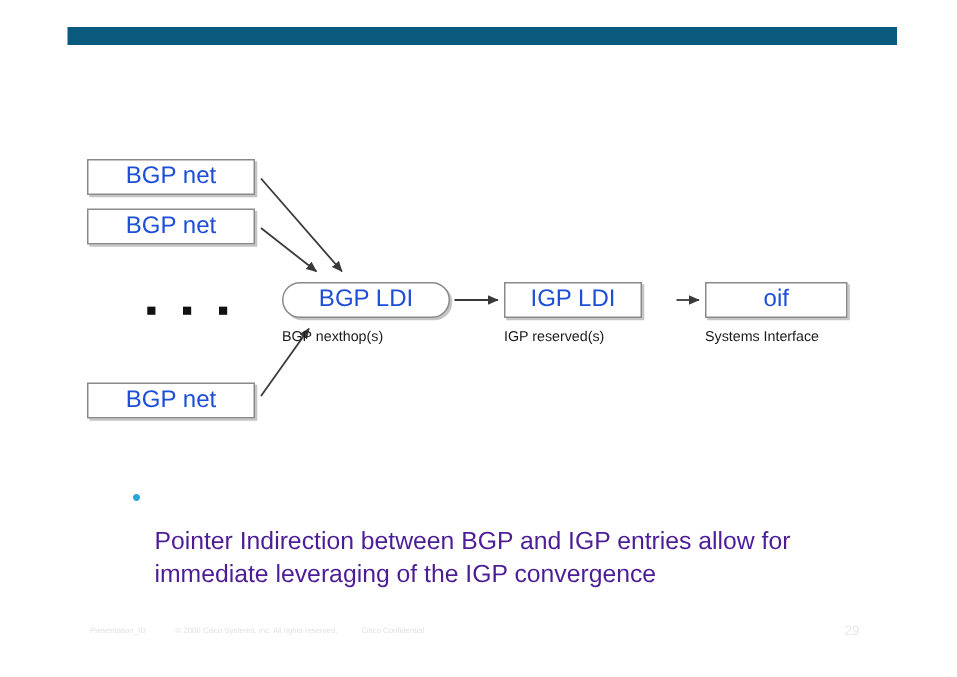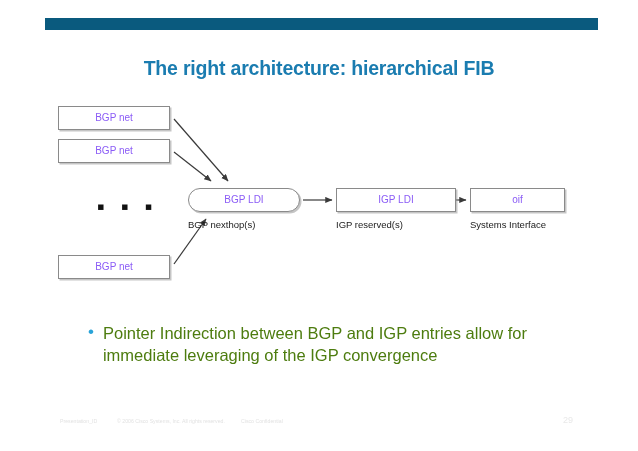--- a/index.html
+++ b/index.html
@@ -32,28 +32,28 @@
   
   .diagram{position:absolute;left:0;top:0;width:638px;height:300px;}
 
   .node-box{
     position:absolute;
     box-sizing:border-box;
     background:#ffffff;
     border:1.3px solid #8a8a8a;
     box-shadow:1.5px 1.5px 0 rgba(150,150,150,0.55);
     display:flex;align-items:center;justify-content:center;
-    font-size:10px;color:#8b5cf6;
+    font-size:16px;color:#1d4ed8;
     line-height:1;
   }
   .box-bgpnet1{left:58px;top:106px;width:112px;height:24px;}
   .box-bgpnet2{left:58px;top:139px;width:112px;height:24px;}
   .box-bgpnet3{left:58px;top:255px;width:112px;height:24px;}
   .box-bgpldi  {left:188px;top:188px;width:112px;height:24px;border-radius:12px;}
-  .box-igpldi  {left:336px;top:188px;width:120px;height:24px;}
+  .box-igpldi  {left:336px;top:188px;width:92px;height:24px;}
   .box-oif     {left:470px;top:188px;width:95px;height:24px;}
 
   .caption{
     position:absolute;
     font-size:9.5px;color:#1a1a1a;
     white-space:nowrap;
     line-height:1;
   }
   .cap-bgp{left:188px;top:220px;width:112px;}
   .cap-igp{left:336px;top:220px;width:112px;}
@@ -71,21 +71,21 @@
   
   .bullet-block{
     position:absolute;left:88px;top:322px;width:490px;
     display:flex;align-items:flex-start;
   }
   .bullet-dot{
     color:#29a3d8;font-size:17px;line-height:20px;
     margin-right:9px;flex:0 0 auto;
   }
   .bullet-text{
-    font-size:16.5px;color:#4d7c0f;line-height:22px;
+    font-size:16.5px;color:#4c1d95;line-height:22px;margin-top:28px;
   }
 
   
   .footer{
     position:absolute;left:0;top:416px;width:638px;height:14px;
   }
   .footer span{
     position:absolute;top:0;
     font-size:5.2px;color:#e2e2e2;white-space:nowrap;line-height:10px;
   }
@@ -97,21 +97,20 @@
     font-size:9px;color:#e8e8e8;line-height:12px;
   }
 </style>
 </head>
 <body>
 
 <div id="slide">
 
   <div class="header-bar"></div>
 
-  <div class="slide-title">The right architecture: hierarchical FIB</div>
 
   <div class="diagram">
 
     <svg class="arrow-svg" viewBox="0 0 638 300" xmlns="http://www.w3.org/2000/svg">
       <defs>
         <marker id="ah" markerWidth="7" markerHeight="7" refX="5.6" refY="2.6" orient="auto" markerUnits="strokeWidth">
           <path d="M0,0 L6,2.6 L0,5.2 Z" fill="#3a3a3a"></path>
         </marker>
       </defs>
 

